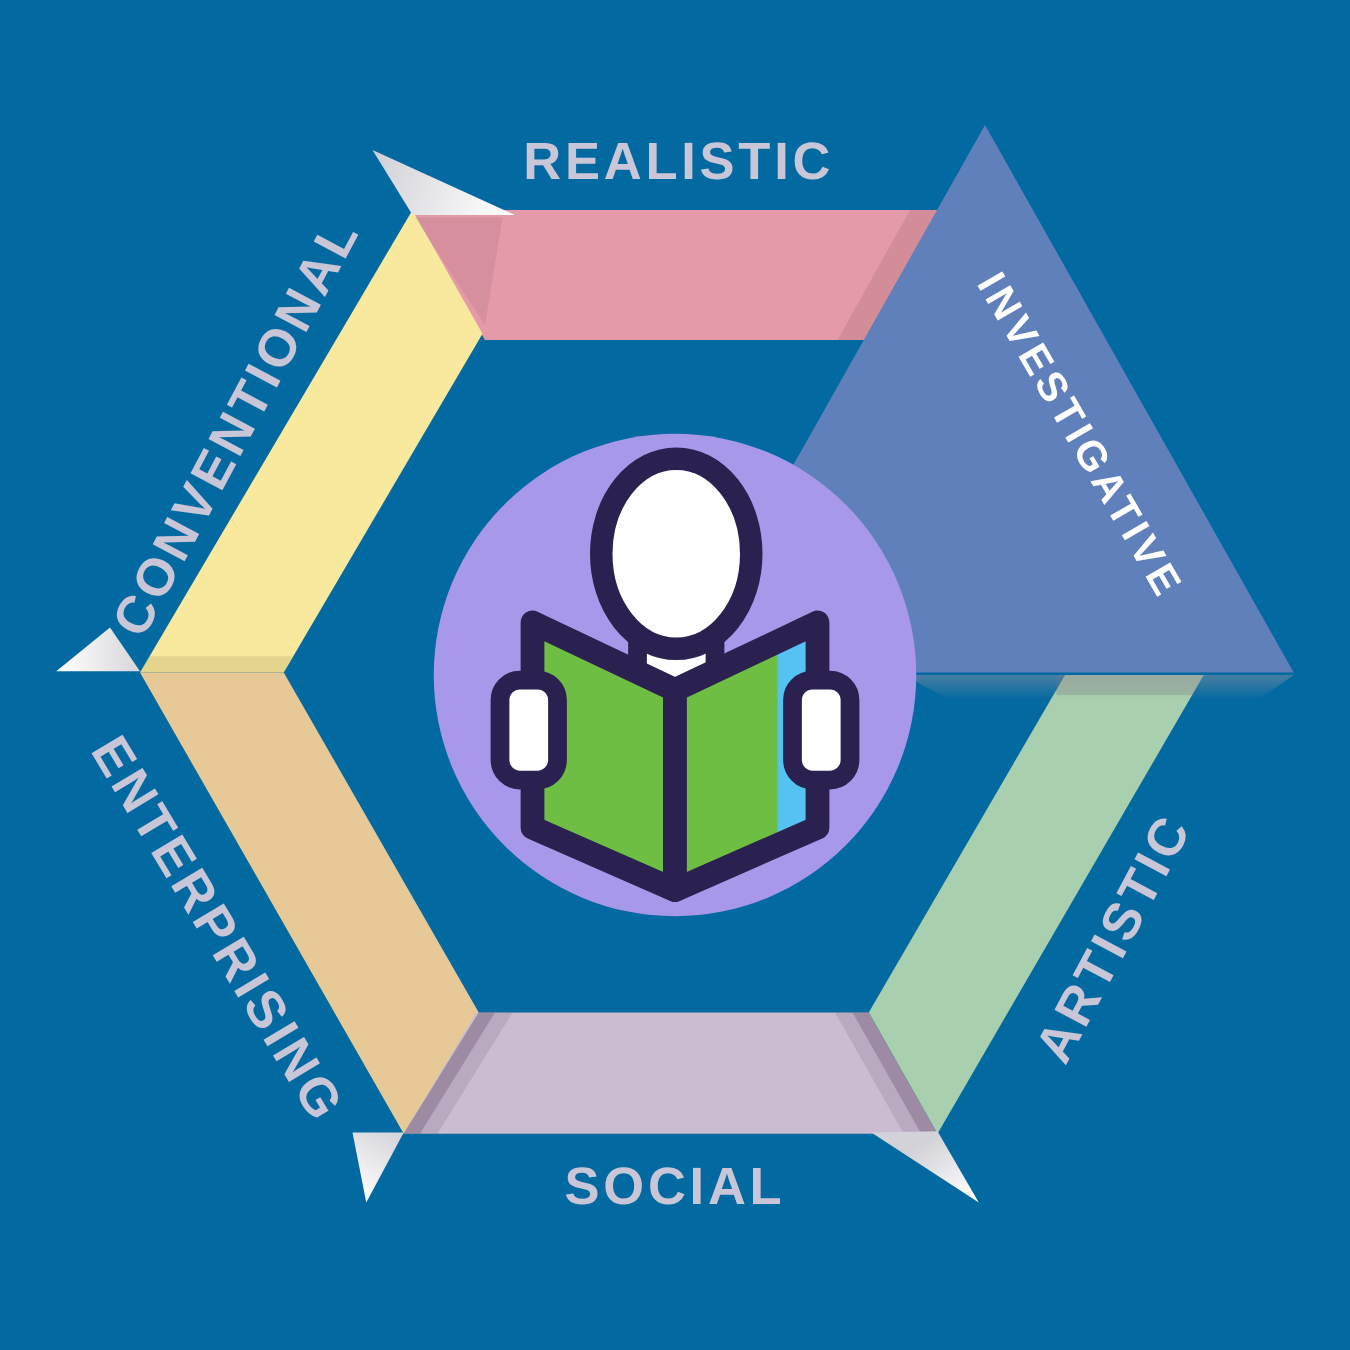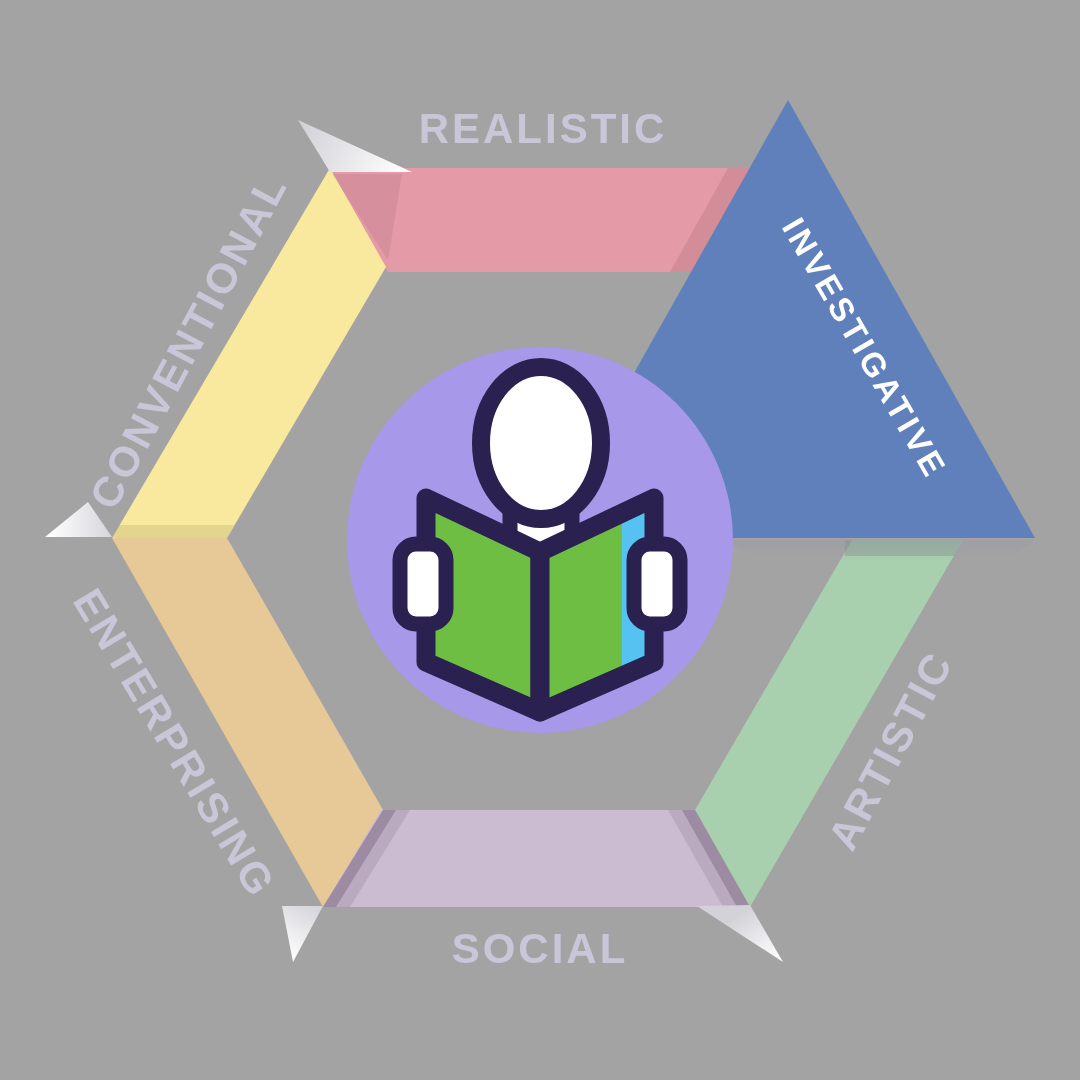--- a/index.html
+++ b/index.html
@@ -1,16 +1,16 @@
 <!DOCTYPE html>
 <html><head>
 <meta charset="utf-8">
 <style>
   html,body{margin:0;padding:0;background:#ffffff;}
-  .stage{width:1080px;height:1080px;position:relative;background:#a3a3a3;overflow:hidden;}
+  .stage{width:1080px;height:1080px;position:relative;background:#0369a1;overflow:hidden;}
   .lbl{font-family:"Liberation Sans",sans-serif;font-weight:bold;font-size:42px;letter-spacing:3px;}
   .lbl-sel{font-family:"Liberation Sans",sans-serif;font-weight:bold;font-size:33px;letter-spacing:3.5px;}
   svg{display:block;}
 </style>
 </head>
 <body>
 
 <div class="stage">
 <svg width="1080" height="1080" viewBox="0 0 1080 1080" xmlns="http://www.w3.org/2000/svg">
   <defs>

